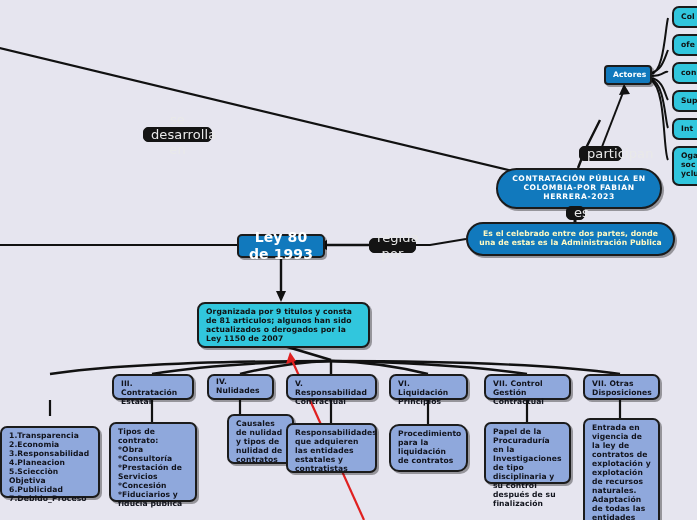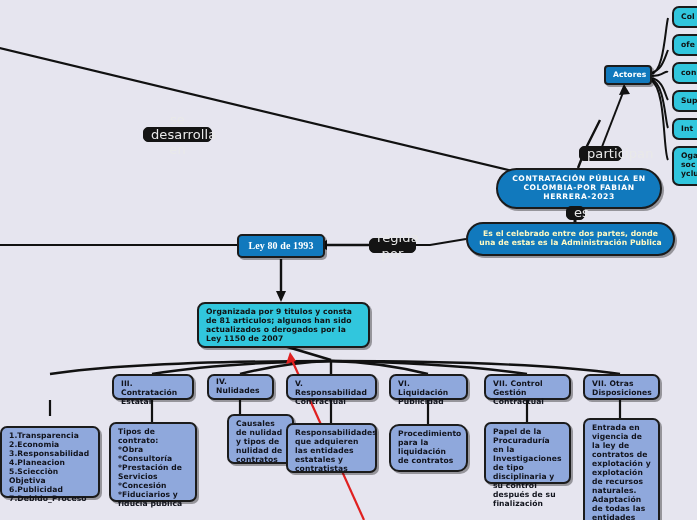--- a/index.html
+++ b/index.html
@@ -68,21 +68,21 @@
     background: #141414;
     color: #e9e9e9;
     border: 1px solid #141414;
     border-radius: 5px;
     font-weight: normal;
     justify-content: center;
     text-align: center;
   }
   .pad { padding: 4px 7px; width: 100%; }
   .center { text-align: center; justify-content: center; }
-  .t9  { font-size: 10px; font-family: Liberation Serif, serif; }
+  .t9  { font-size: 14px; }
   .t8  { font-size: 7.6px; }
   .t7  { font-size: 13px; }
   .shadow { box-shadow: 2px 2px 0 rgba(0,0,0,0.35); }
   .pre { white-space: pre-line; }
 </style>
 </head>
 <body>
 
 <div id="canvas">
 
@@ -193,21 +193,21 @@
   <div class="node n-periwinkle shadow" style="left:112px; top:374px; width:82px; height:26px; align-items:flex-start;">
     <span class="pad t8">III. Contratación Estatal</span>
   </div>
   <div class="node n-periwinkle shadow" style="left:207px; top:374px; width:67px; height:26px; align-items:center;">
     <span class="pad t8">IV. Nulidades</span>
   </div>
   <div class="node n-periwinkle shadow" style="left:286px; top:374px; width:91px; height:26px; align-items:flex-start;">
     <span class="pad t8">V. Responsabilidad Contractual</span>
   </div>
   <div class="node n-periwinkle shadow" style="left:389px; top:374px; width:79px; height:26px; align-items:flex-start;">
-    <span class="pad t8">VI. Liquidación Publicidad</span>
+    <span class="pad t8">VI. Liquidación Principios</span>
   </div>
   <div class="node n-periwinkle shadow" style="left:484px; top:374px; width:87px; height:26px; align-items:flex-start;">
     <span class="pad t8">VII. Control Gestión Contractual</span>
   </div>
   <div class="node n-periwinkle shadow" style="left:583px; top:374px; width:77px; height:26px; align-items:flex-start;">
     <span class="pad t8">VII. Otras Disposiciones</span>
   </div>
 
   <div class="node n-periwinkle shadow" style="left:0px; top:426px; width:100px; height:72px; align-items:flex-start;">
     <span class="pad t8 pre">1.Transparencia

